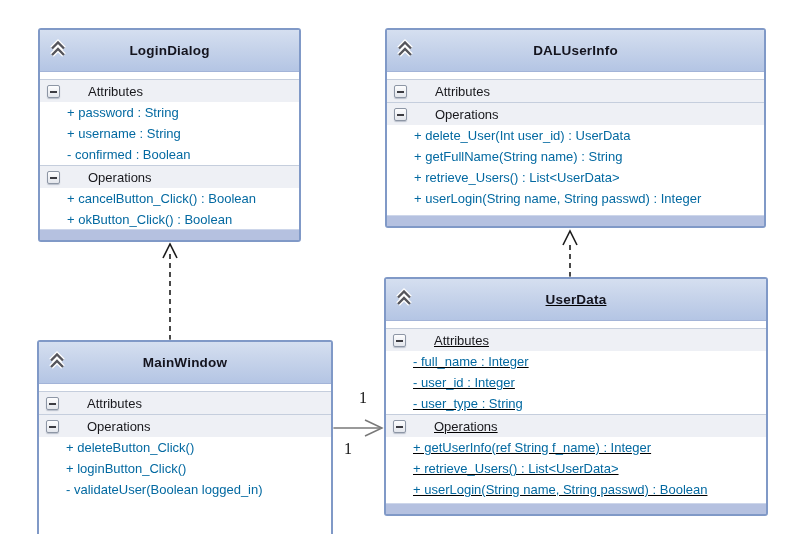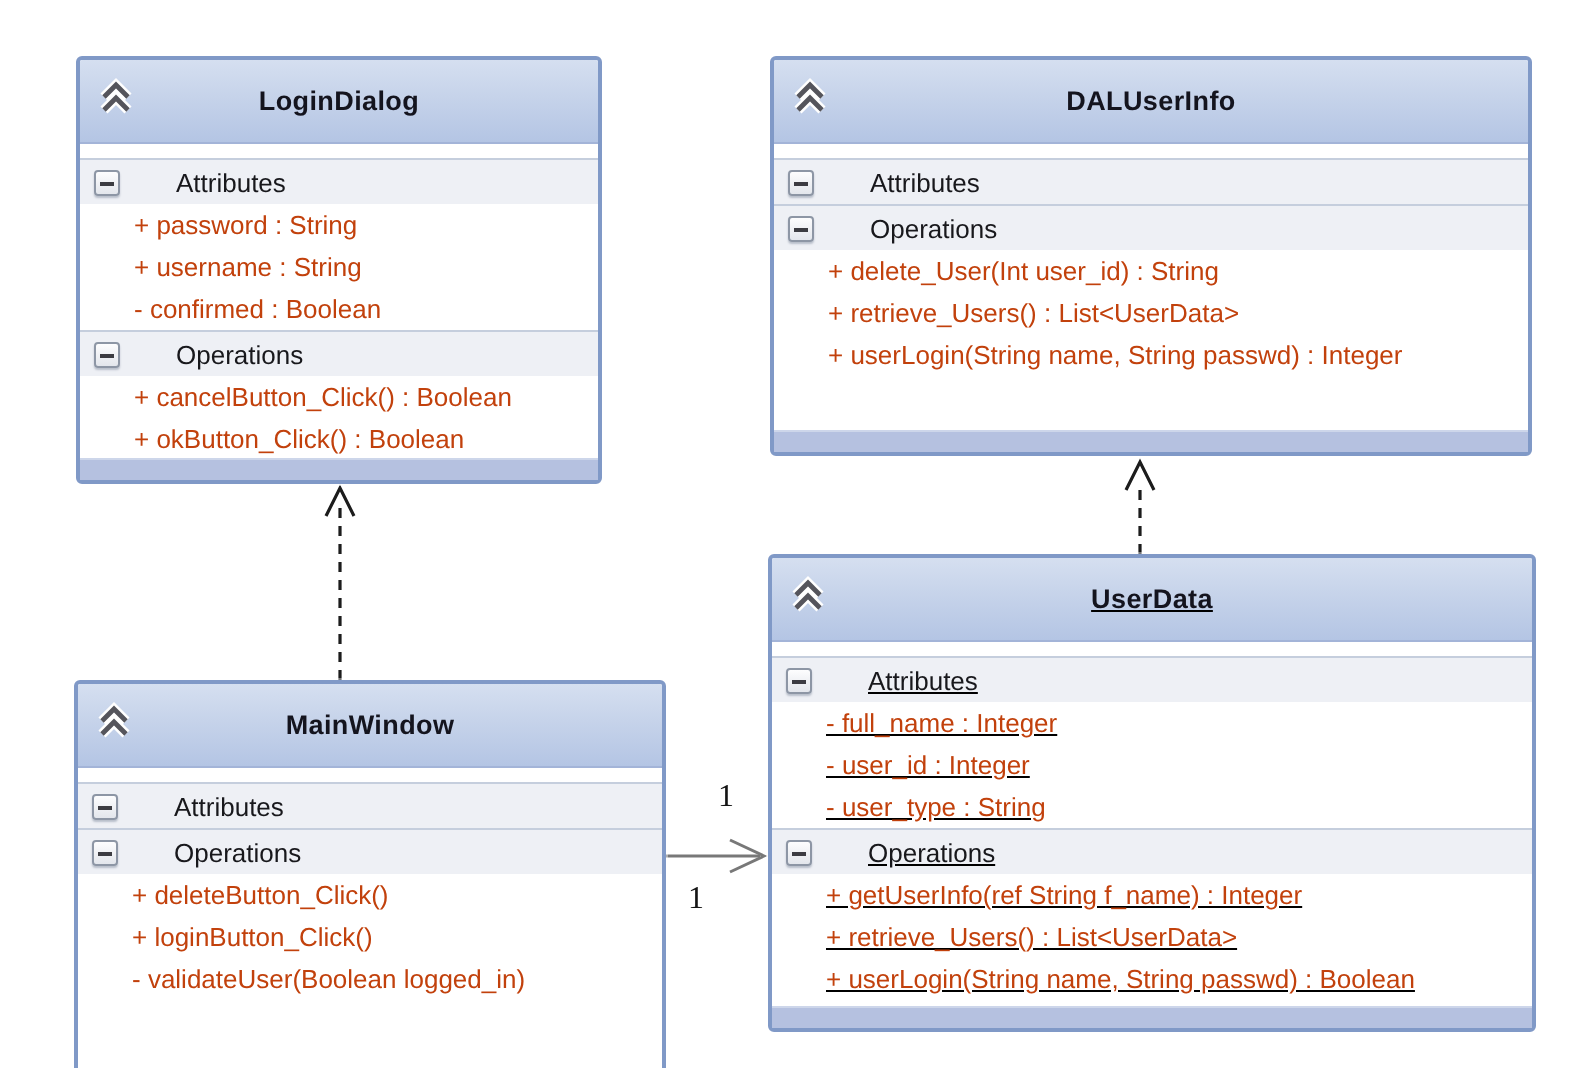--- a/index.html
+++ b/index.html
@@ -111,21 +111,21 @@
   }
   .member-row {
     flex: 0 0 21px;
     display: flex;
     align-items: center;
     padding-left: 27px;
     background: #ffffff;
   }
   .member-text {
     font-size: 13px;
-    color: #c2410c;
+    color: #0369a1;
     white-space: nowrap;
   }
   .body-spacer {
     flex: 1 1 auto;
     background: #ffffff;
   }
   .uml-footer {
     flex: 0 0 10px;
     background: #b5c1e0;
     border-top: 1px solid #cdd6ea;
@@ -205,21 +205,24 @@
       <div class="body-gap"></div>
     <div class="section-row">
     <span class="minus-icon"></span>
     <span class="section-label">Attributes</span>
   </div>
           <div class="section-row">
     <span class="minus-icon"></span>
     <span class="section-label">Operations</span>
   </div>
           <div class="member-row">
-    <span class="member-text">+ delete_User(Int user_id) : String</span>
+    <span class="member-text">+ delete_User(Int user_id) : UserData</span>
+  </div>
+          <div class="member-row">
+    <span class="member-text">+ getFullName(String name) : String</span>
   </div>
           <div class="member-row">
     <span class="member-text">+ retrieve_Users() : List&lt;UserData&gt;</span>
   </div>
           <div class="member-row">
     <span class="member-text">+ userLogin(String name, String passwd) : Integer</span>
   </div>
           <div class="body-spacer"></div>
         </div>
     <div class="uml-footer"></div>

